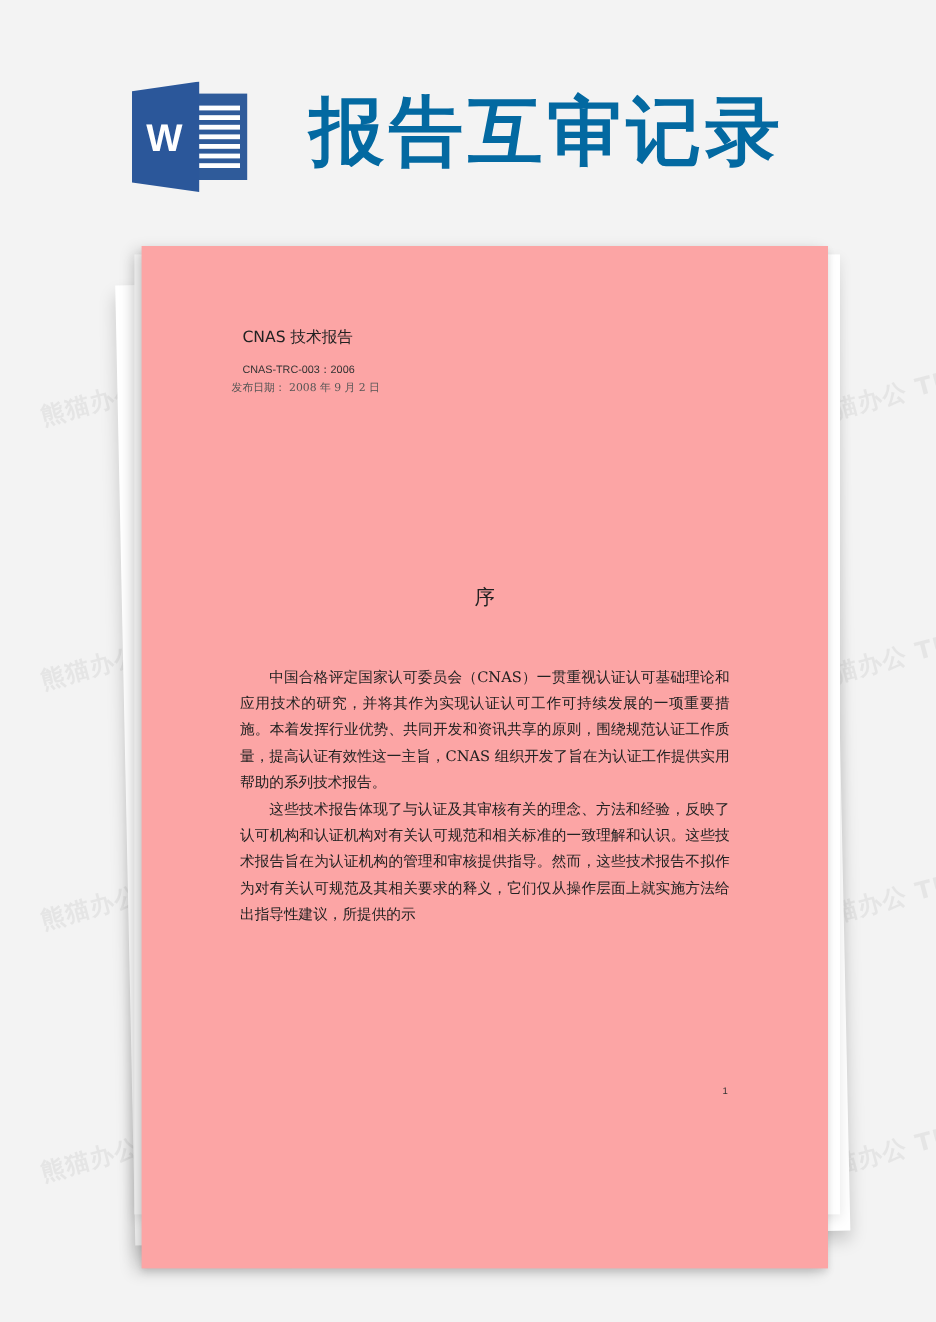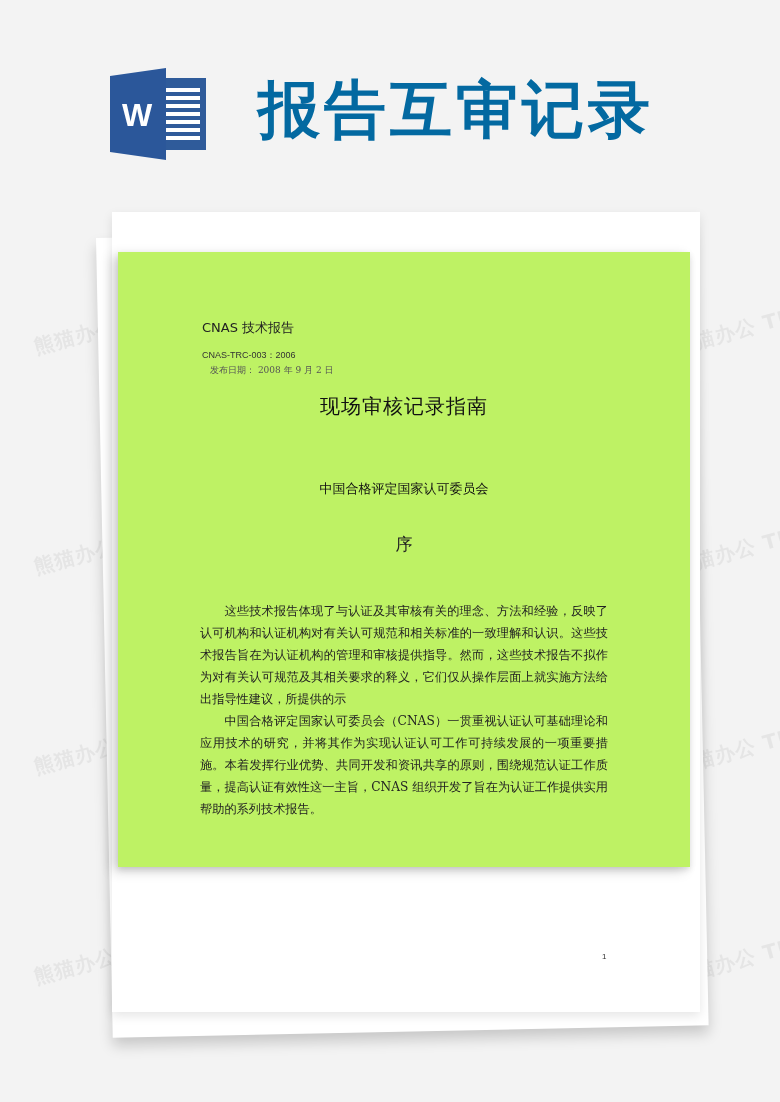--- a/index.html
+++ b/index.html
@@ -53,25 +53,24 @@
     width: 588px;
     height: 800px;
     background: #ffffff;
     box-shadow: 0 4px 10px rgba(0,0,0,0.10);
   }
   .page-front {
     position: absolute;
     left: 118px;
     top: 205px;
     width: 572px;
-    height: 615px;
-    background: #bef264;
+    height: 852px;
+    background: #fca5a5;
     box-shadow: -6px 4px 12px rgba(0,0,0,0.16), 0 3px 6px rgba(0,0,0,0.12);
     color: #222;
-    margin-top: 47px;
   }
   .doc-series {
     position: absolute;
     left: 84px;
     top: 67px;
     font-family: "DejaVu Sans", sans-serif;
     font-size: 13px;
     color: #222;
     white-space: nowrap;
   }
@@ -79,21 +78,21 @@
     position: absolute;
     left: 84px;
     top: 97px;
     font-family: "Liberation Sans", sans-serif;
     font-size: 9px;
     color: #333;
     white-space: nowrap;
   }
   .doc-date {
     position: absolute;
-    left: 92px;
+    left: 75px;
     top: 112px;
     font-family: "DejaVu Serif", serif;
     font-size: 9px;
     color: #555;
     white-space: nowrap;
   }
   .doc-title {
     position: absolute;
     left: 0;
     width: 572px;
@@ -195,21 +194,19 @@
 <div class="page-back"></div>
 <div class="page-mid"></div>
 
 <div class="page-front">
   <div class="doc-series">CNAS  技术报告</div>
   <div class="doc-code">CNAS-TRC-003：2006</div>
   <div class="doc-date">
     <span>发布日期：</span>
     <span>2008 年 9 月 2  日</span>
   </div>
-  <div class="doc-title">现场审核记录指南</div>
-  <div class="doc-org">中国合格评定国家认可委员会</div>
   <div class="doc-preface">序</div>
   <div class="doc-body">
+    <p>中国合格评定国家认可委员会（CNAS）一贯重视认证认可基础理论和应用技术的研究，并将其作为实现认证认可工作可持续发展的一项重要措施。本着发挥行业优势、共同开发和资讯共享的原则，围绕规范认证工作质量，提高认证有效性这一主旨，CNAS 组织开发了旨在为认证工作提供实用帮助的系列技术报告。</p>
     <p>这些技术报告体现了与认证及其审核有关的理念、方法和经验，反映了认可机构和认证机构对有关认可规范和相关标准的一致理解和认识。这些技术报告旨在为认证机构的管理和审核提供指导。然而，这些技术报告不拟作为对有关认可规范及其相关要求的释义，它们仅从操作层面上就实施方法给出指导性建议，所提供的示</p>
-    <p>中国合格评定国家认可委员会（CNAS）一贯重视认证认可基础理论和应用技术的研究，并将其作为实现认证认可工作可持续发展的一项重要措施。本着发挥行业优势、共同开发和资讯共享的原则，围绕规范认证工作质量，提高认证有效性这一主旨，CNAS 组织开发了旨在为认证工作提供实用帮助的系列技术报告。</p>
   </div>
   <div class="page-number">1</div>
 </div>
 
 </body></html>

